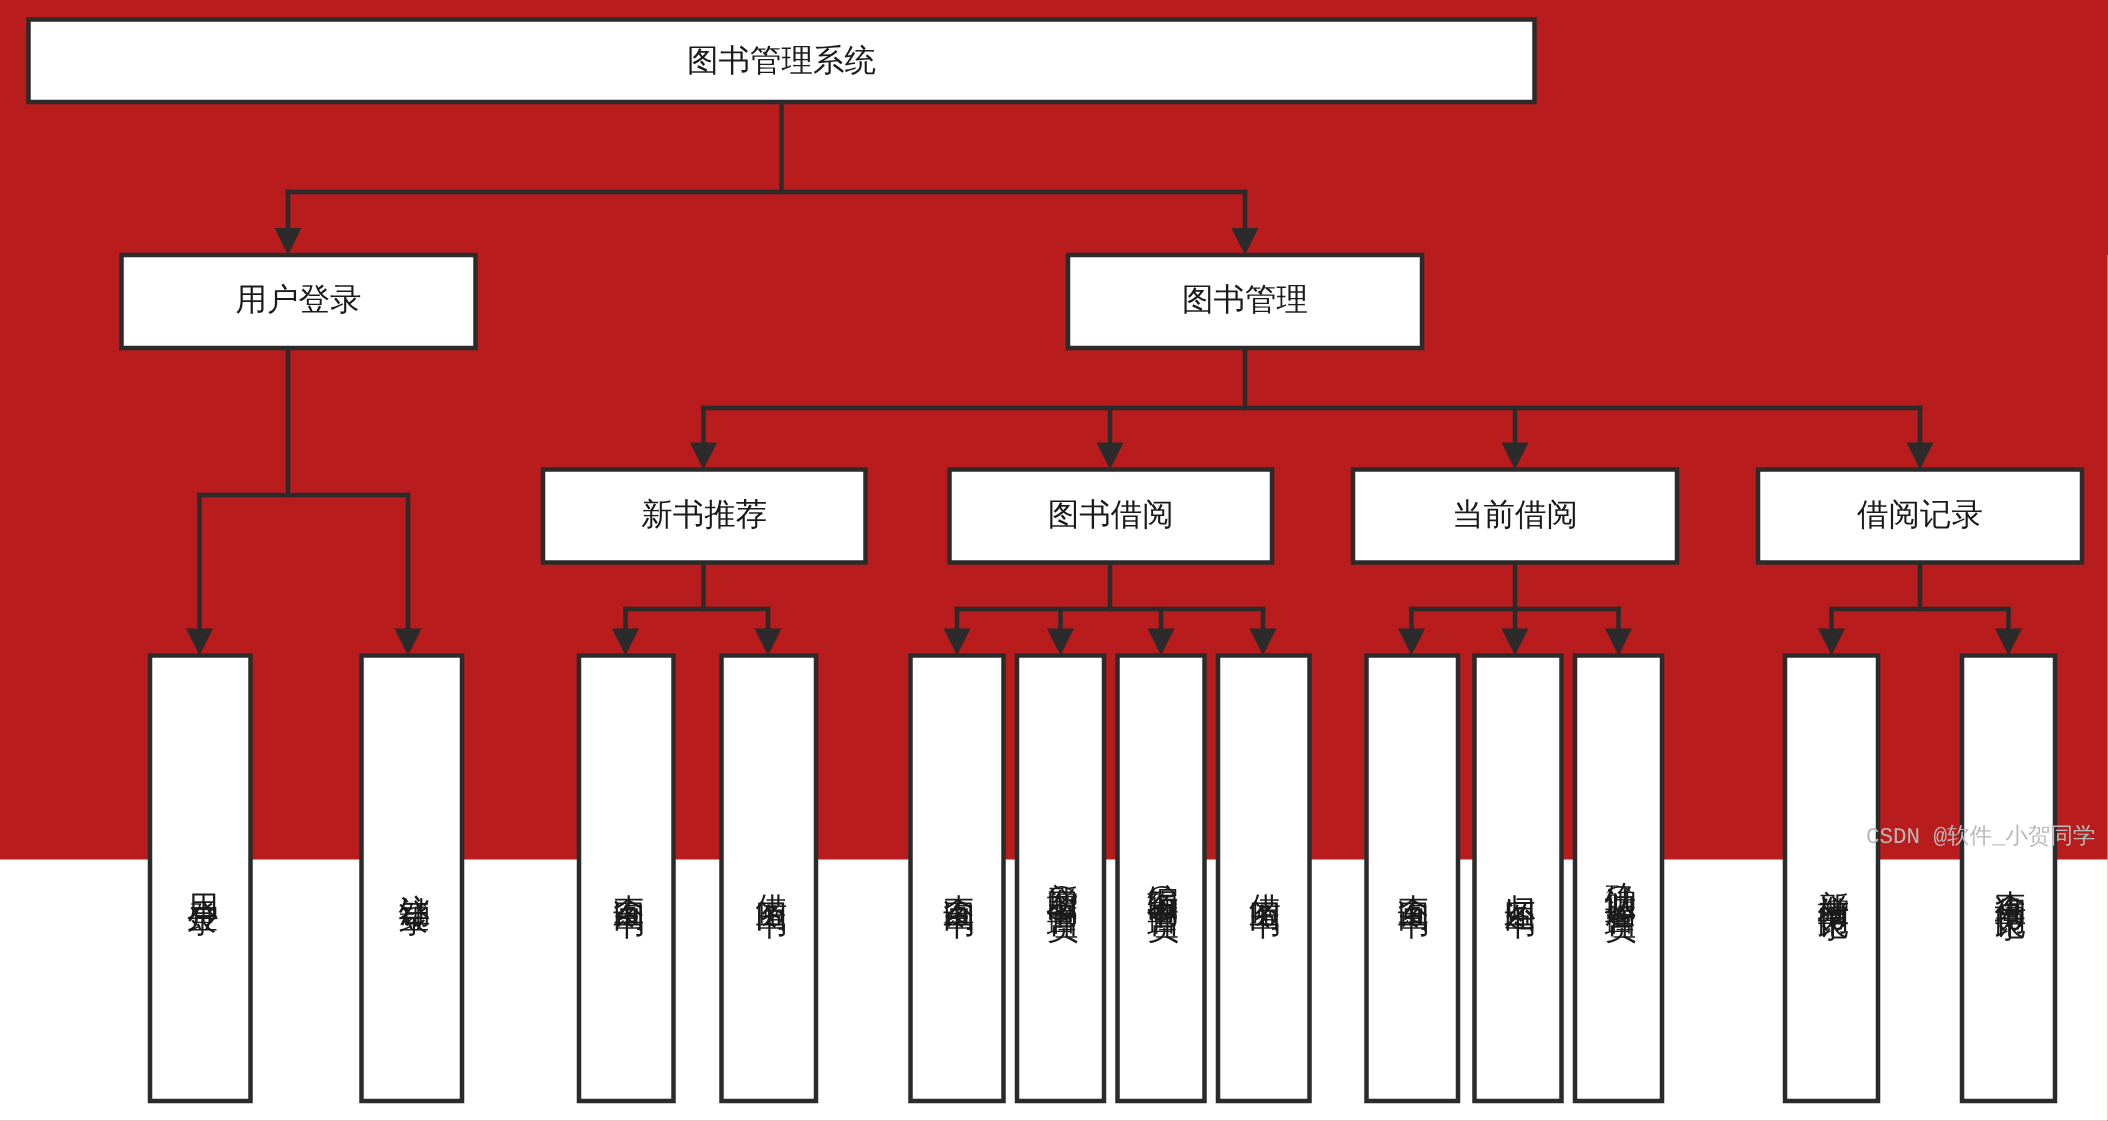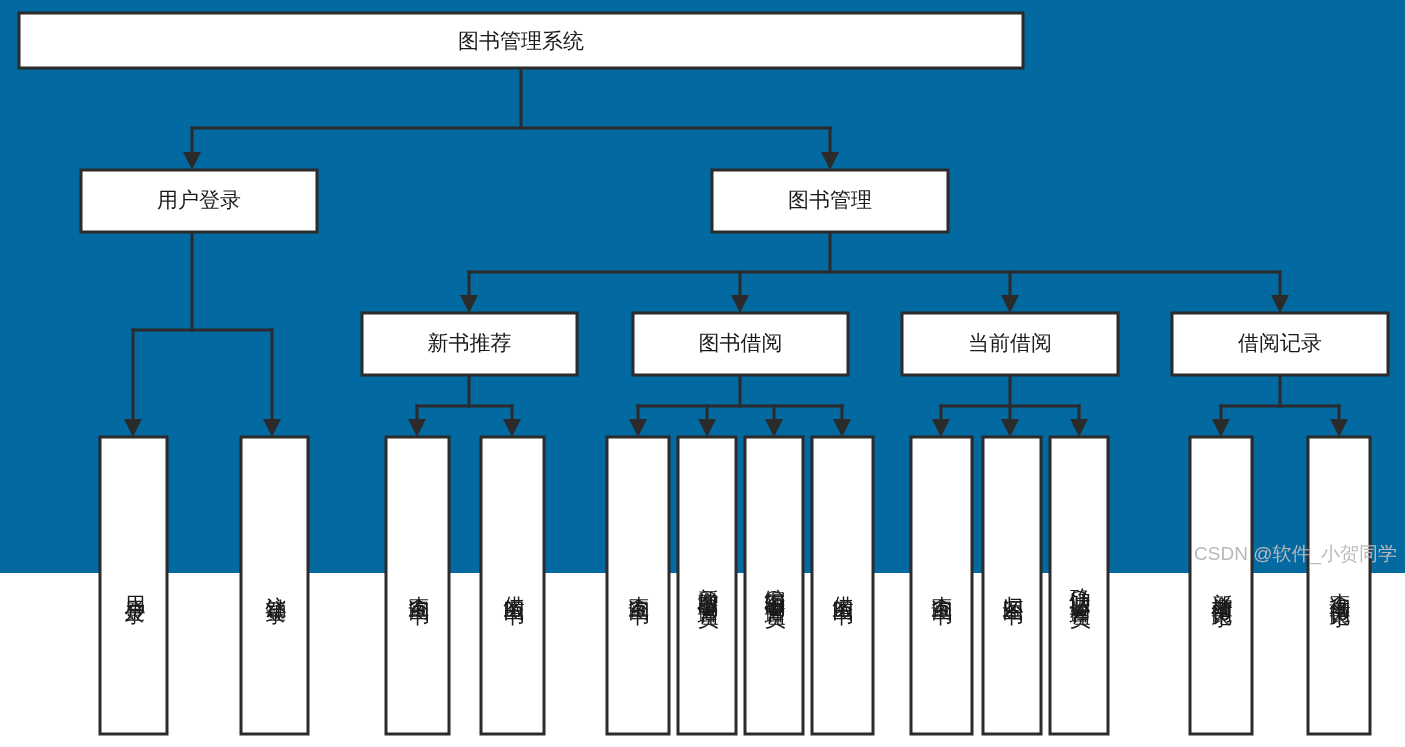--- a/index.html
+++ b/index.html
@@ -10,21 +10,21 @@
   body {
     width: 1405px;
     height: 747px;
     font-family: "DejaVu Sans", "Liberation Sans", sans-serif;
     overflow: hidden;
   }
   #diagram-root {
     position: relative;
     width: 1405px;
     height: 573px;
-    background: #0369a1;
+    background: #b91c1c;
   }
   svg.diagram {
     position: absolute;
     left: 0;
     top: 0;
     width: 1405px;
     height: 747px;
     display: block;
   }
   .node-rect {
@@ -54,22 +54,22 @@
     fill: #1a1a1a;
     text-anchor: middle;
     dominant-baseline: middle;
     writing-mode: vertical-rl;
     letter-spacing: 3px;
   }
   .watermark {
     position: absolute;
     right: 8px;
     bottom: 6px;
-    font-family: Liberation Sans, sans-serif;
-    font-size: 19px;
+    font-family: Liberation Mono, monospace;
+    font-size: 15px;
     color: #b9b9b9;
     white-space: nowrap;
     user-select: none;
   }
 </style>
 </head>
 <body>
 
 <div id="diagram-root">
 

